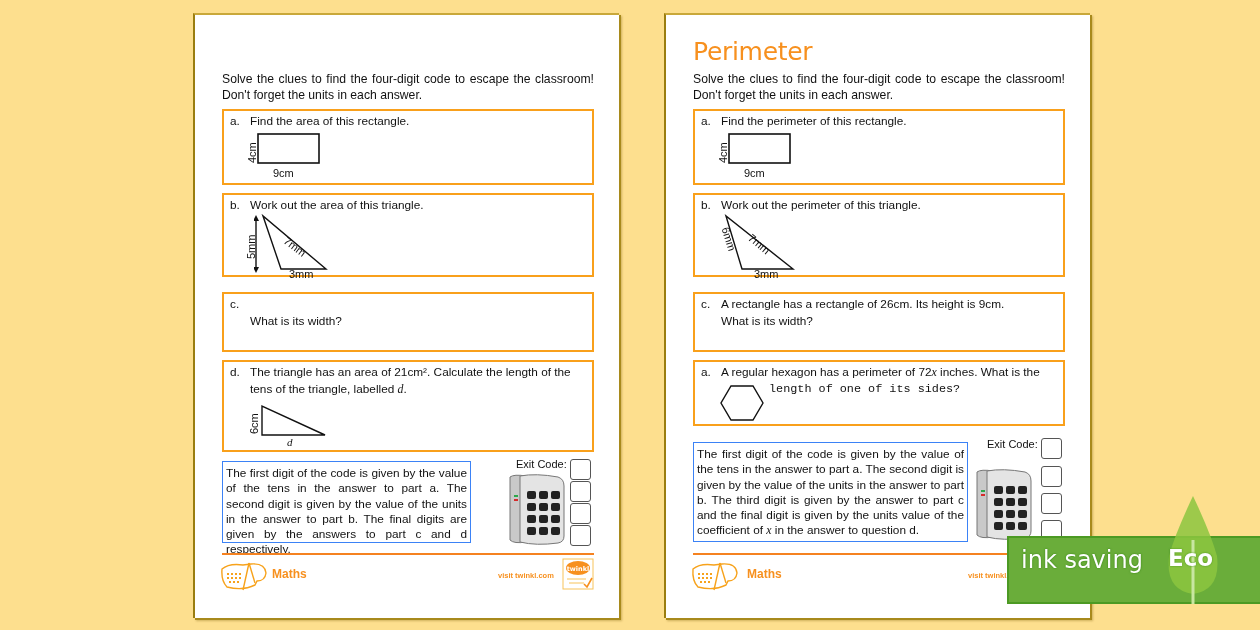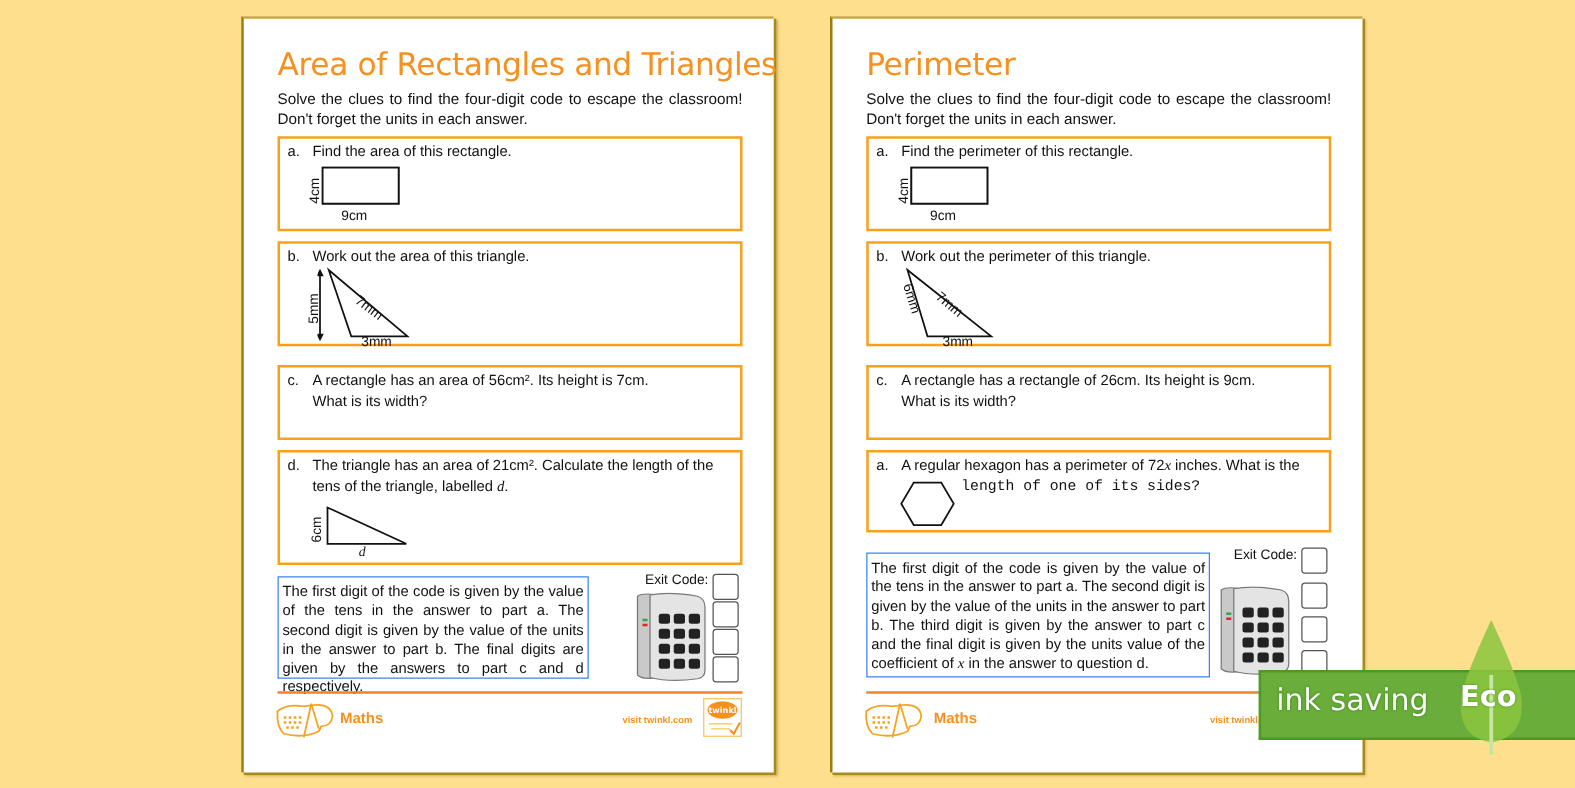--- a/index.html
+++ b/index.html
@@ -50,41 +50,40 @@
     border: 1.5px solid #555; border-radius: 3px; background: #fff;
   }
   .keypad { position: absolute; }
 
   .footer-rule { position: absolute; left: 27px; width: 372px; height: 2px; background: #f58220; }
   .footer-subject { position: absolute; font-size: 12px; font-weight: bold; color: #f7901e; }
   .footer-link { position: absolute; font-size: 7.5px; font-weight: bold; color: #f7901e; }
   .badge { position: absolute; }
 
   .eco-banner {
-    position: absolute; left: 1007px; top: 536px; width: 253px; height: 56px;
+    position: absolute; left: 1007px; top: 536px; width: 253px; height: 68px;
     background: #6aad3a; border: 2px solid #4c9a23; border-right: none;
   }
   .eco-text {
     position: absolute; left: 12px; top: 8px;
     font-size: 24px; color: #fff; font-family: "DejaVu Sans", sans-serif;
     text-shadow: 0 0 2px #2f7d10;
   }
   .eco-leaf { position: absolute; left: 1155px; top: 494px; }
   .eco-word {
     position: absolute; left: 1168px; top: 545px;
     font-size: 23px; font-weight: bold; color: #fff;
     font-family: "DejaVu Sans", sans-serif; text-shadow: 0 0 2px #3d8a18;
   }
   i.var { font-family: "Liberation Serif", serif; font-style: italic; }
 </style>
 </head>
 <body>
 
 <div class="page" id="page-left">
-  <div class="title">Area of Rectangles and Triangles</div>
   <div class="intro">
     <span class="line1">Solve the clues to find the four-digit code to escape the classroom!</span>
     <span>Don't forget the units in each answer.</span>
   </div>
 
   <div class="qbox" style="top:94px;height:76px;">
     <span class="qletter">a.</span>
     <span class="qtext">Find the area of this rectangle.</span>
     <svg class="fig" style="left:33px;top:22px;" width="64" height="32">
       <rect x="1" y="1" width="61" height="29" fill="#fff" stroke="#111" stroke-width="1.6"></rect>
@@ -103,21 +102,21 @@
       <polygon points="2,60 -1,54 5,54" fill="#111"></polygon>
     </svg>
     <span class="figlabel vlabel" style="left:19px;top:64px;">5mm</span>
     <span class="figlabel" style="left:66px;top:38px;transform:rotate(37deg);transform-origin:left top;">7mm</span>
     <span class="figlabel" style="left:65px;top:71px;">3mm</span>
   </div>
 
   <div class="qbox" style="top:277px;height:60px;">
     <span class="qletter">c.</span>
     <span class="qtext">
-      <span>A rectangle has an area of 56cm². Its height is 7cm.</span><br>
+      <br>
       <span>What is its width?</span>
     </span>
   </div>
 
   <div class="qbox" style="top:345px;height:92px;">
     <span class="qletter">d.</span>
     <span class="qtext">
       <span>The triangle has an area of 21cm². Calculate the length of the</span><br>
       <span>tens of the triangle, labelled </span><i class="var">d</i><span>.</span>
     </span>

